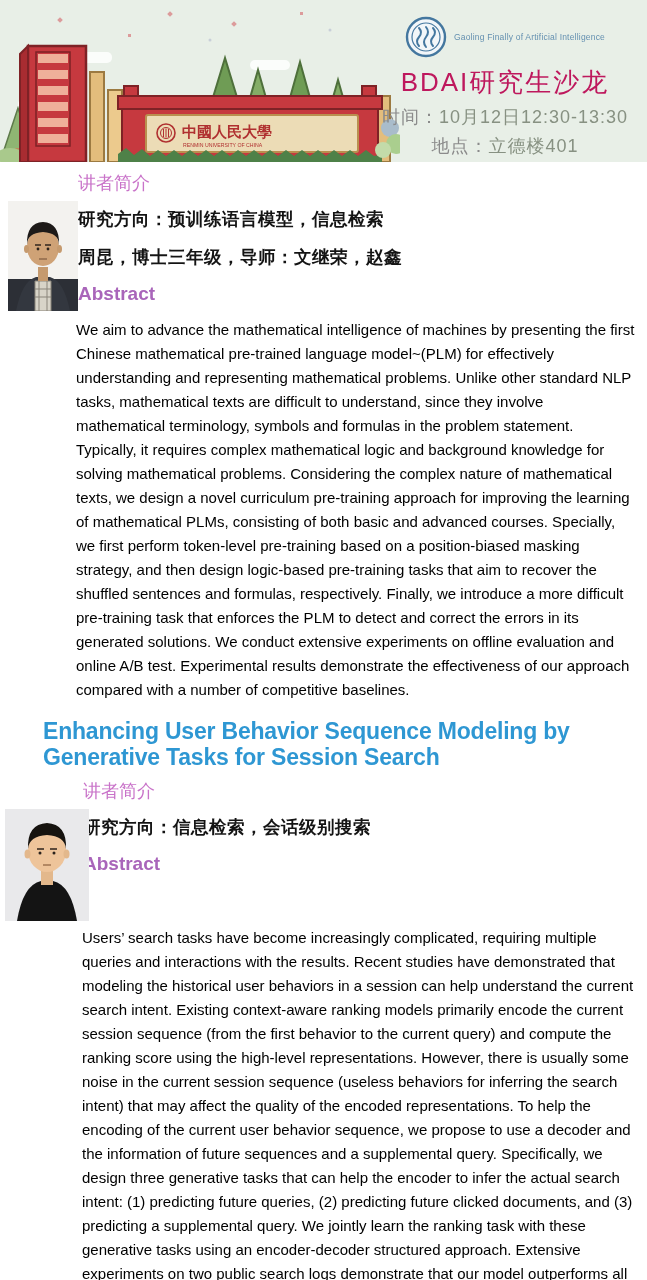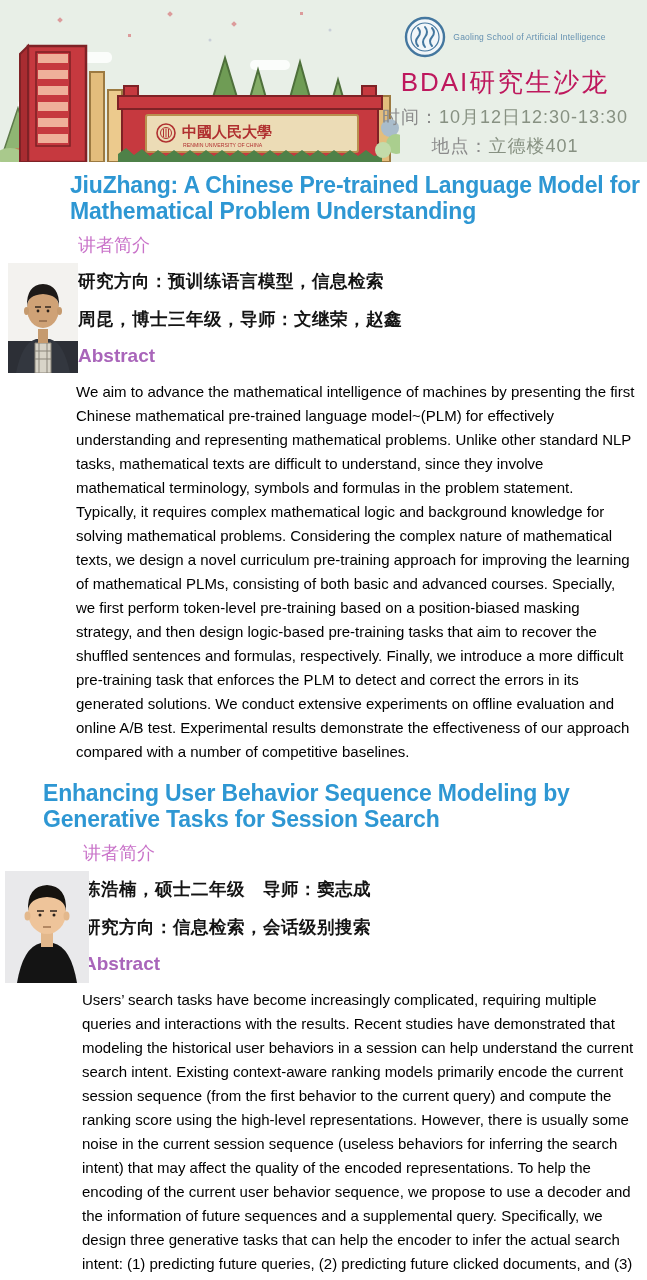--- a/index.html
+++ b/index.html
@@ -128,31 +128,30 @@
     <div class="header-right">
       <div class="logo-row">
         <svg width="42" height="42" viewBox="0 0 42 42">
           <circle cx="21" cy="21" r="19" fill="#f2f6f9" stroke="#44779f" stroke-width="2.4"></circle>
           <circle cx="21" cy="21" r="14" fill="none" stroke="#44779f" stroke-width="1.2"></circle>
           <path d="M14 12 q4 4.5 0 9 q-4 4.5 0 9" fill="none" stroke="#44779f" stroke-width="2" stroke-linecap="round"></path>
           <path d="M21 11 q4 5 0 10 q-4 5 0 10" fill="none" stroke="#44779f" stroke-width="2" stroke-linecap="round"></path>
           <path d="M28 12 q4 4.5 0 9 q-4 4.5 0 9" fill="none" stroke="#44779f" stroke-width="2" stroke-linecap="round"></path>
         </svg>
         <div>
-          <div class="gsai-name-en">Gaoling School of Artificial Intelligence</div>
+          <div class="gsai-name-en">Gaoling Finally of Artificial Intelligence</div>
         </div>
       </div>
       <div class="salon-title">BDAI研究生沙龙</div>
       <div class="meta-line"><span>时间：</span><span class="val">10月12日12:30-13:30</span></div>
       <div class="meta-line"><span>地点：</span><span class="val">立德楼401</span></div>
     </div>
   </div>
 
   <div class="talk1">
-    <div class="talk-title">JiuZhang: A Chinese Pre-trained Language Model for Mathematical Problem Understanding</div>
     <div class="speaker-label">讲者简介</div>
     <div class="speaker-row">
       <svg class="photo" width="70" height="110" viewBox="0 0 70 110">
         <rect width="70" height="110" fill="#f3f2ef"></rect>
         <rect x="0" y="78" width="70" height="32" fill="#2c2f36"></rect>
         <path d="M8 110 Q14 80 28 76 L42 76 Q56 80 62 110 Z" fill="#33373f"></path>
         <rect x="27" y="80" width="16" height="30" fill="#d8d4c8"></rect>
         <path d="M27 80 h16 v30 h-16 z" fill="none" stroke="#8a857a" stroke-width="1"></path>
         <line x1="27" y1="88" x2="43" y2="88" stroke="#8a857a" stroke-width="1"></line>
         <line x1="27" y1="96" x2="43" y2="96" stroke="#8a857a" stroke-width="1"></line>
@@ -190,21 +189,20 @@
         <path d="M23 40 Q22 15 42 14 Q62 15 61 40 Q60 27 42 26 Q24 27 23 40 Z" fill="#16130f"></path>
         <ellipse cx="22.5" cy="45" rx="3" ry="4.5" fill="#e3b88c"></ellipse>
         <ellipse cx="61.5" cy="45" rx="3" ry="4.5" fill="#e3b88c"></ellipse>
         <line x1="32" y1="40" x2="39" y2="40" stroke="#3a2e24" stroke-width="1.6"></line>
         <line x1="45" y1="40" x2="52" y2="40" stroke="#3a2e24" stroke-width="1.6"></line>
         <circle cx="35" cy="44" r="1.5" fill="#2a221c"></circle>
         <circle cx="49" cy="44" r="1.5" fill="#2a221c"></circle>
         <line x1="38" y1="56" x2="46" y2="56" stroke="#9a6f4d" stroke-width="1.4"></line>
       </svg>
       <div class="speaker-info">
-        <div class="speaker-line">陈浩楠，硕士二年级　导师：窦志成</div>
         <div class="speaker-line">研究方向：信息检索，会话级别搜索</div>
         <div class="abstract-label" style="margin-left:0;">Abstract</div>
       </div>
     </div>
     <div class="abstract-text">Users’ search tasks have become increasingly complicated, requiring multiple queries and interactions with the results. Recent studies have demonstrated that modeling the historical user behaviors in a session can help understand the current search intent. Existing context-aware ranking models primarily encode the current session sequence (from the first behavior to the current query) and compute the ranking score using the high-level representations. However, there is usually some noise in the current session sequence (useless behaviors for inferring the search intent) that may affect the quality of the encoded representations. To help the encoding of the current user behavior sequence, we propose to use a decoder and the information of future sequences and a supplemental query. Specifically, we design three generative tasks that can help the encoder to infer the actual search intent: (1) predicting future queries, (2) predicting future clicked documents, and (3) predicting a supplemental query. We jointly learn the ranking task with these generative tasks using an encoder-decoder structured approach. Extensive experiments on two public search logs demonstrate that our model outperforms all existing baselines, and the designed generative tasks can actually help the ranking task.</div>
   </div>
 
 </div>
 
 </body></html>

